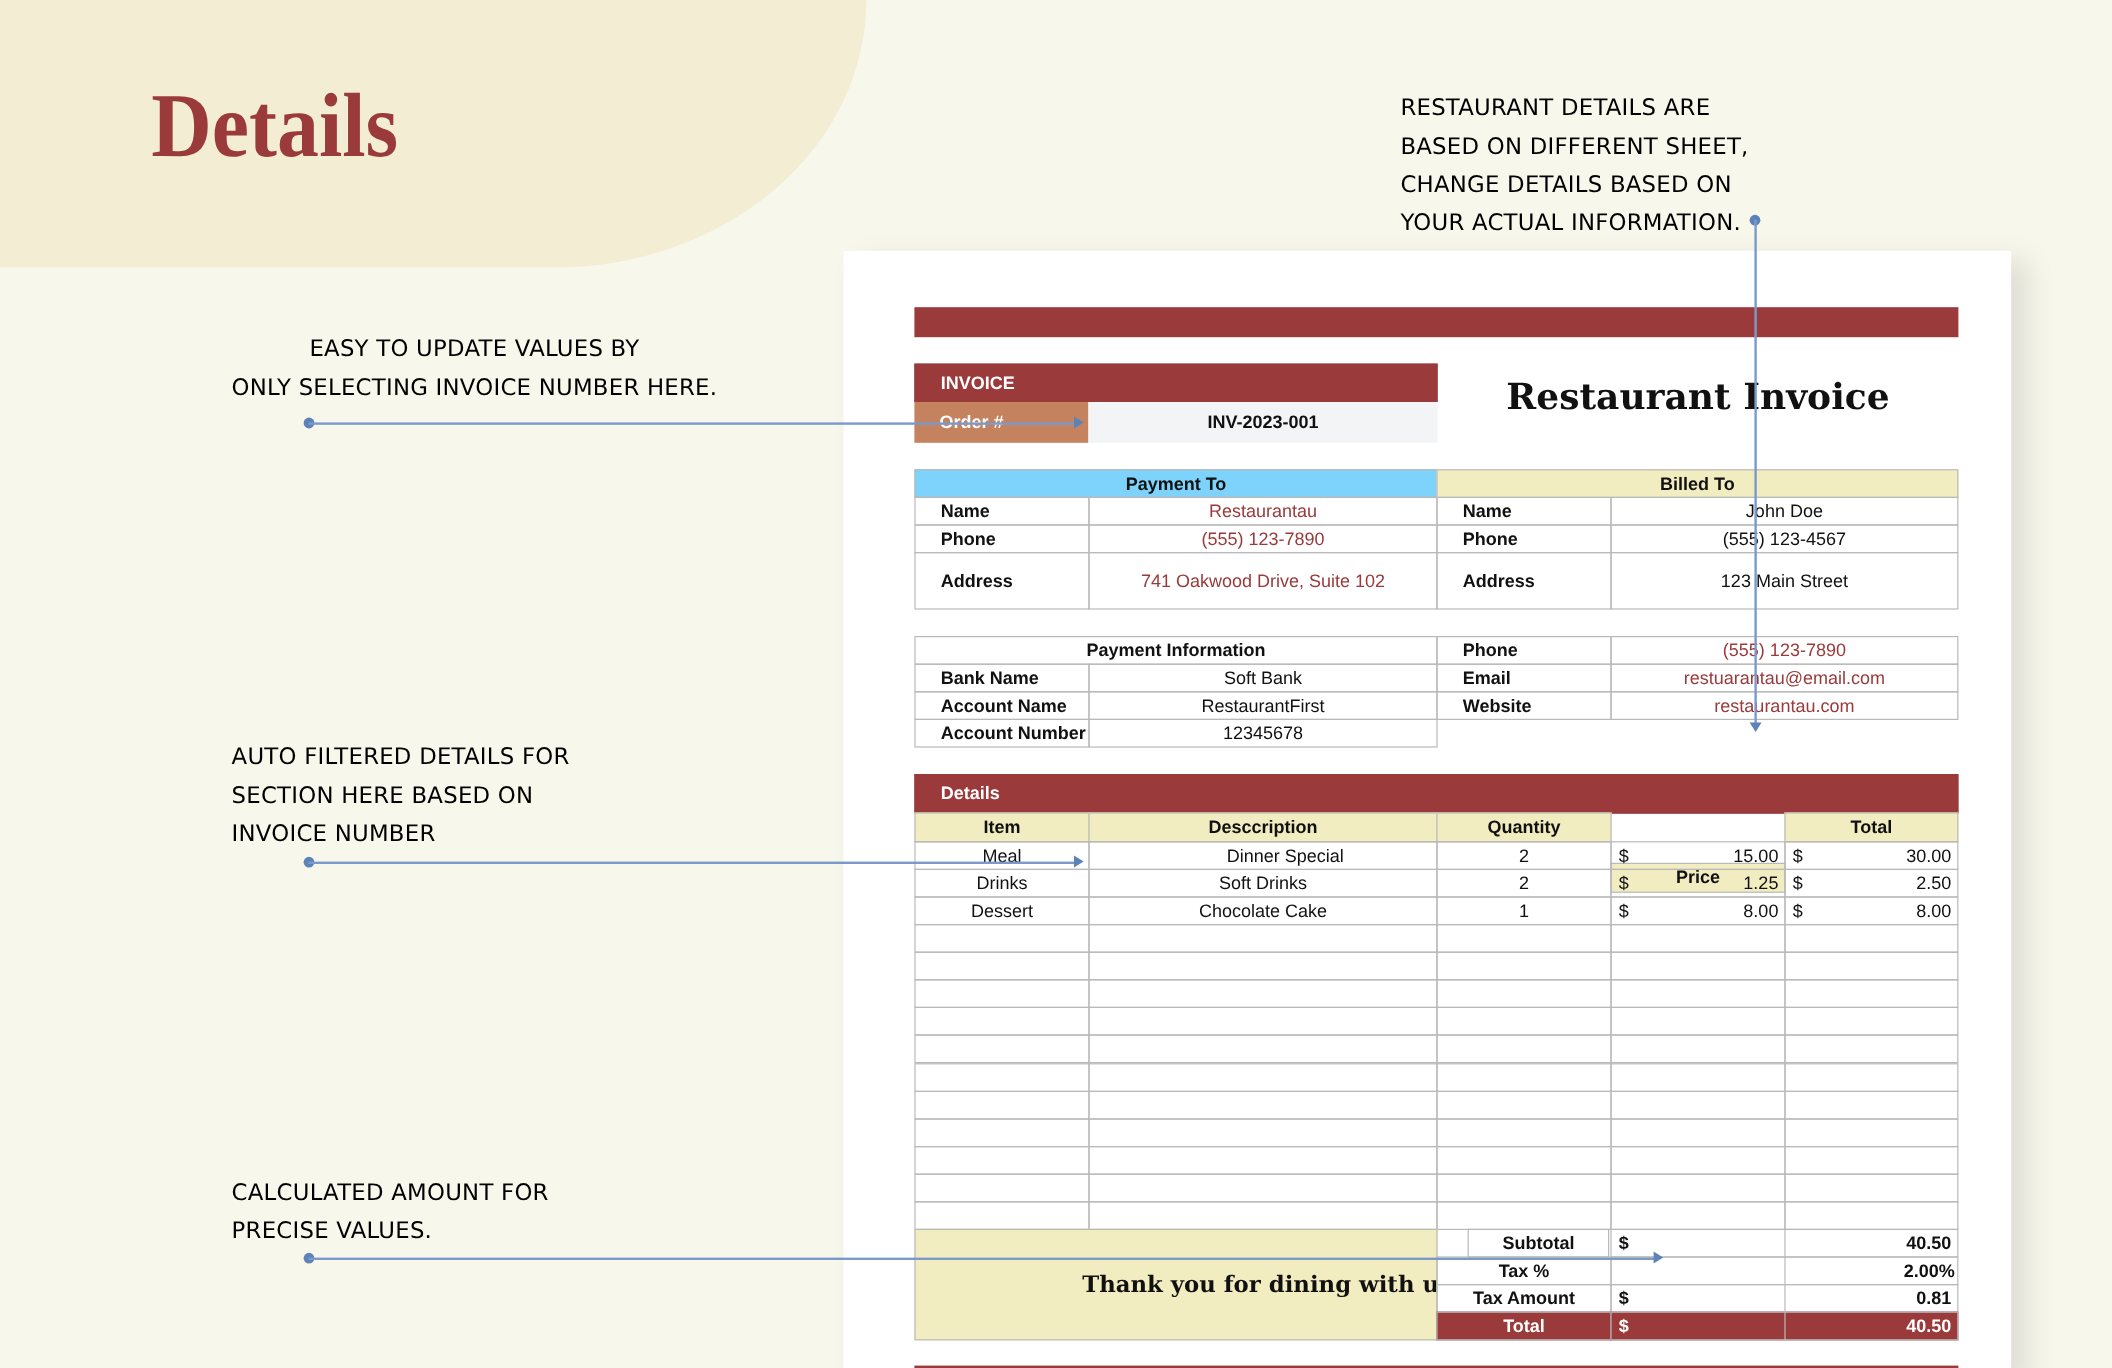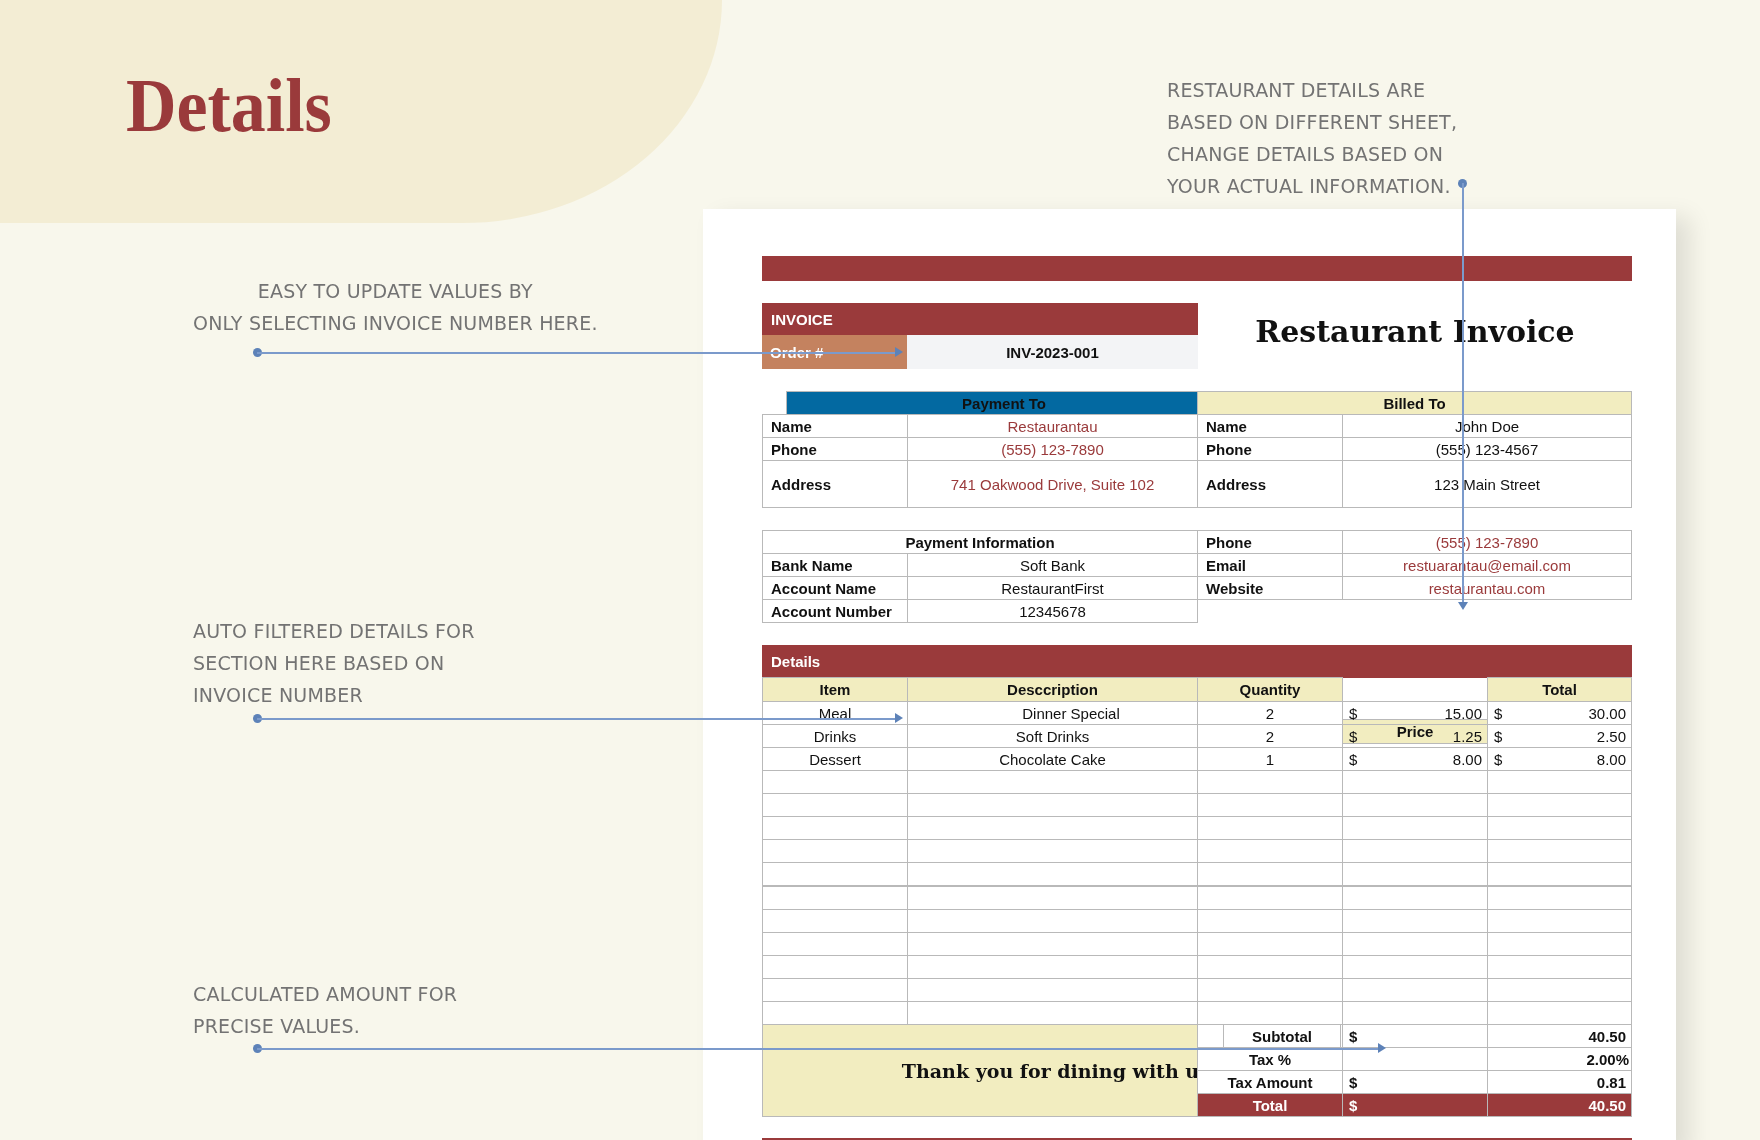--- a/index.html
+++ b/index.html
@@ -5,40 +5,40 @@
   * { box-sizing: border-box; margin: 0; padding: 0; }
   html, body { width: 1760px; height: 1140px; overflow: hidden; }
   body { background: #f8f7ec; position: relative; font-family: "Liberation Sans", sans-serif; color: #111; }
 
   .blob { position: absolute; left: 0; top: 0; width: 722px; height: 223px;
           background: #f3edd4; border-bottom-right-radius: 260px 223px; }
   .page-title { position: absolute; left: 126px; top: 62px; font-family: "Liberation Serif", "DejaVu Serif", serif;
                 font-size: 76px; font-weight: bold; color: #9a3a3b; letter-spacing: 0px; transform: scaleX(0.92); transform-origin: left top; }
 
   .note { position: absolute; font-family: "DejaVu Sans", sans-serif; font-size: 19px; line-height: 32px;
-          color: #737373; letter-spacing: 0.2px; text-transform: uppercase; font-weight: normal; }
+          color: #000000; letter-spacing: 0.2px; text-transform: uppercase; font-weight: normal; }
   .note span { display: block; white-space: nowrap; }
 
   .conn-dot { position: absolute; width: 9px; height: 9px; border-radius: 50%; background: #5d82b8; }
   .conn-h { position: absolute; height: 1.5px; background: #7b9acb; }
   .conn-v { position: absolute; width: 1.5px; background: #7b9acb; }
   .arrow-r { position: absolute; width: 0; height: 0; border-top: 5px solid transparent; border-bottom: 5px solid transparent; border-left: 8px solid #5d82b8; }
   .arrow-d { position: absolute; width: 0; height: 0; border-left: 5px solid transparent; border-right: 5px solid transparent; border-top: 8px solid #5d82b8; }
 
   .paper { position: absolute; left: 703px; top: 209px; width: 973px; height: 940px; background: #fff;
            box-shadow: 14px 8px 22px rgba(0,0,0,0.10); }
 
   .abs { position: absolute; }
   .redbar { background: #9a3a3b; }
   .cell { position: absolute; display: flex; align-items: center; justify-content: center;
           font-size: 15px; border: 1px solid #b9b9b9; white-space: nowrap; overflow: hidden; }
   .b { font-weight: bold; }
-  .left { justify-content: flex-start; padding-left: 8px; }
+  .left { justify-content: flex-start; padding-left: 21px; }
   .red-text { color: #9a3a3b; }
-  .hdr-tan { background: #0369a1; margin-left: 24px; }
+  .hdr-tan { background: #7dd3fc; }
   .hdr-yellow { background: #f2edc0; }
   .hdr-red { background: #9a3a3b; color: #fff; }
   .order-cell { background: #c4825f; color: #fff; }
   .order-val { background: #f3f4f6; }
   .serif-title { font-family: "DejaVu Serif", "Liberation Serif", serif; font-weight: bold; }
   .money { position: absolute; display: flex; align-items: center; border: 1px solid #b9b9b9; font-size: 15px; }
   .money .sym { position: absolute; left: 6px; }
   .money .val { position: absolute; right: 5px; }
 </style>
 </head>

